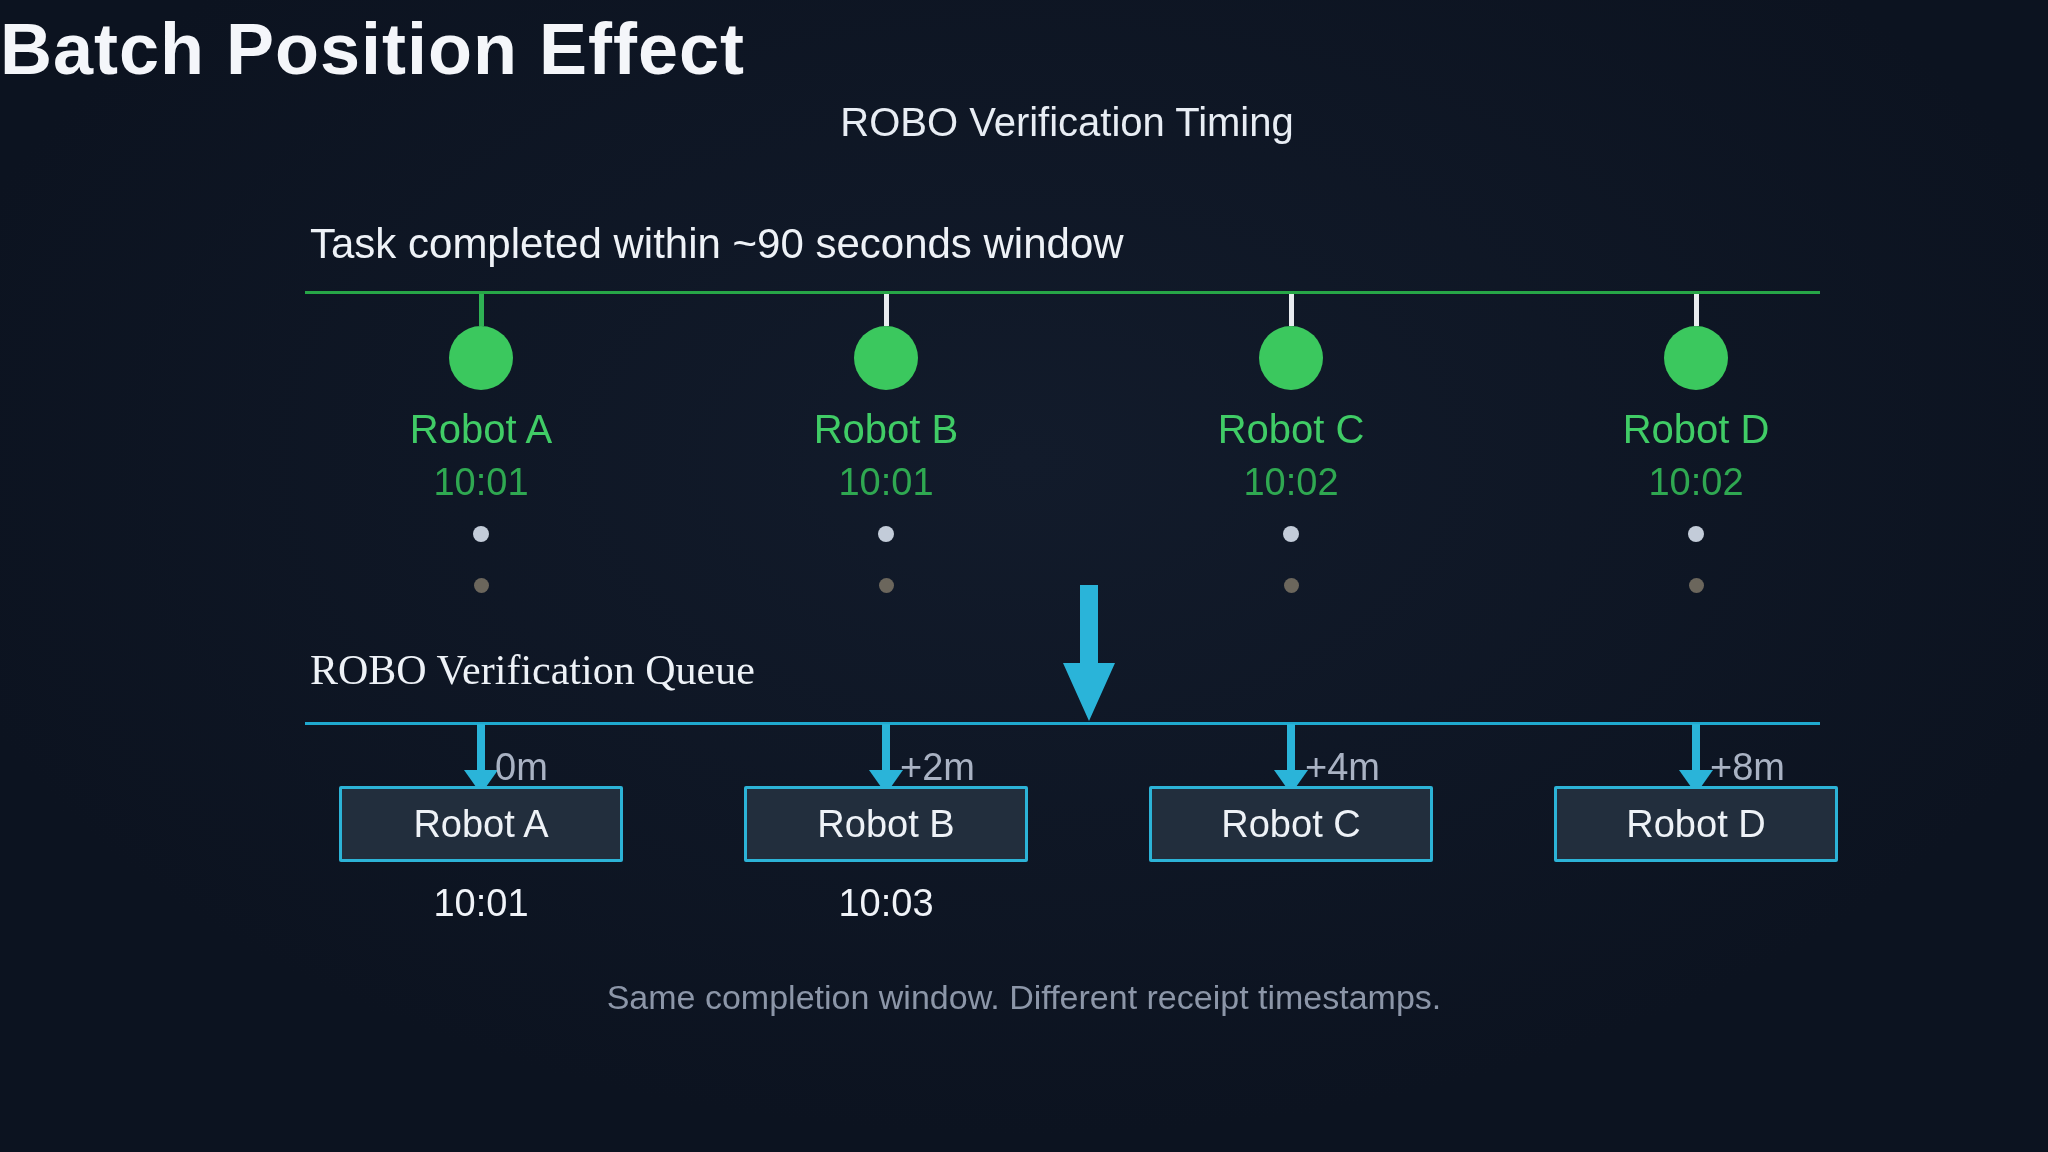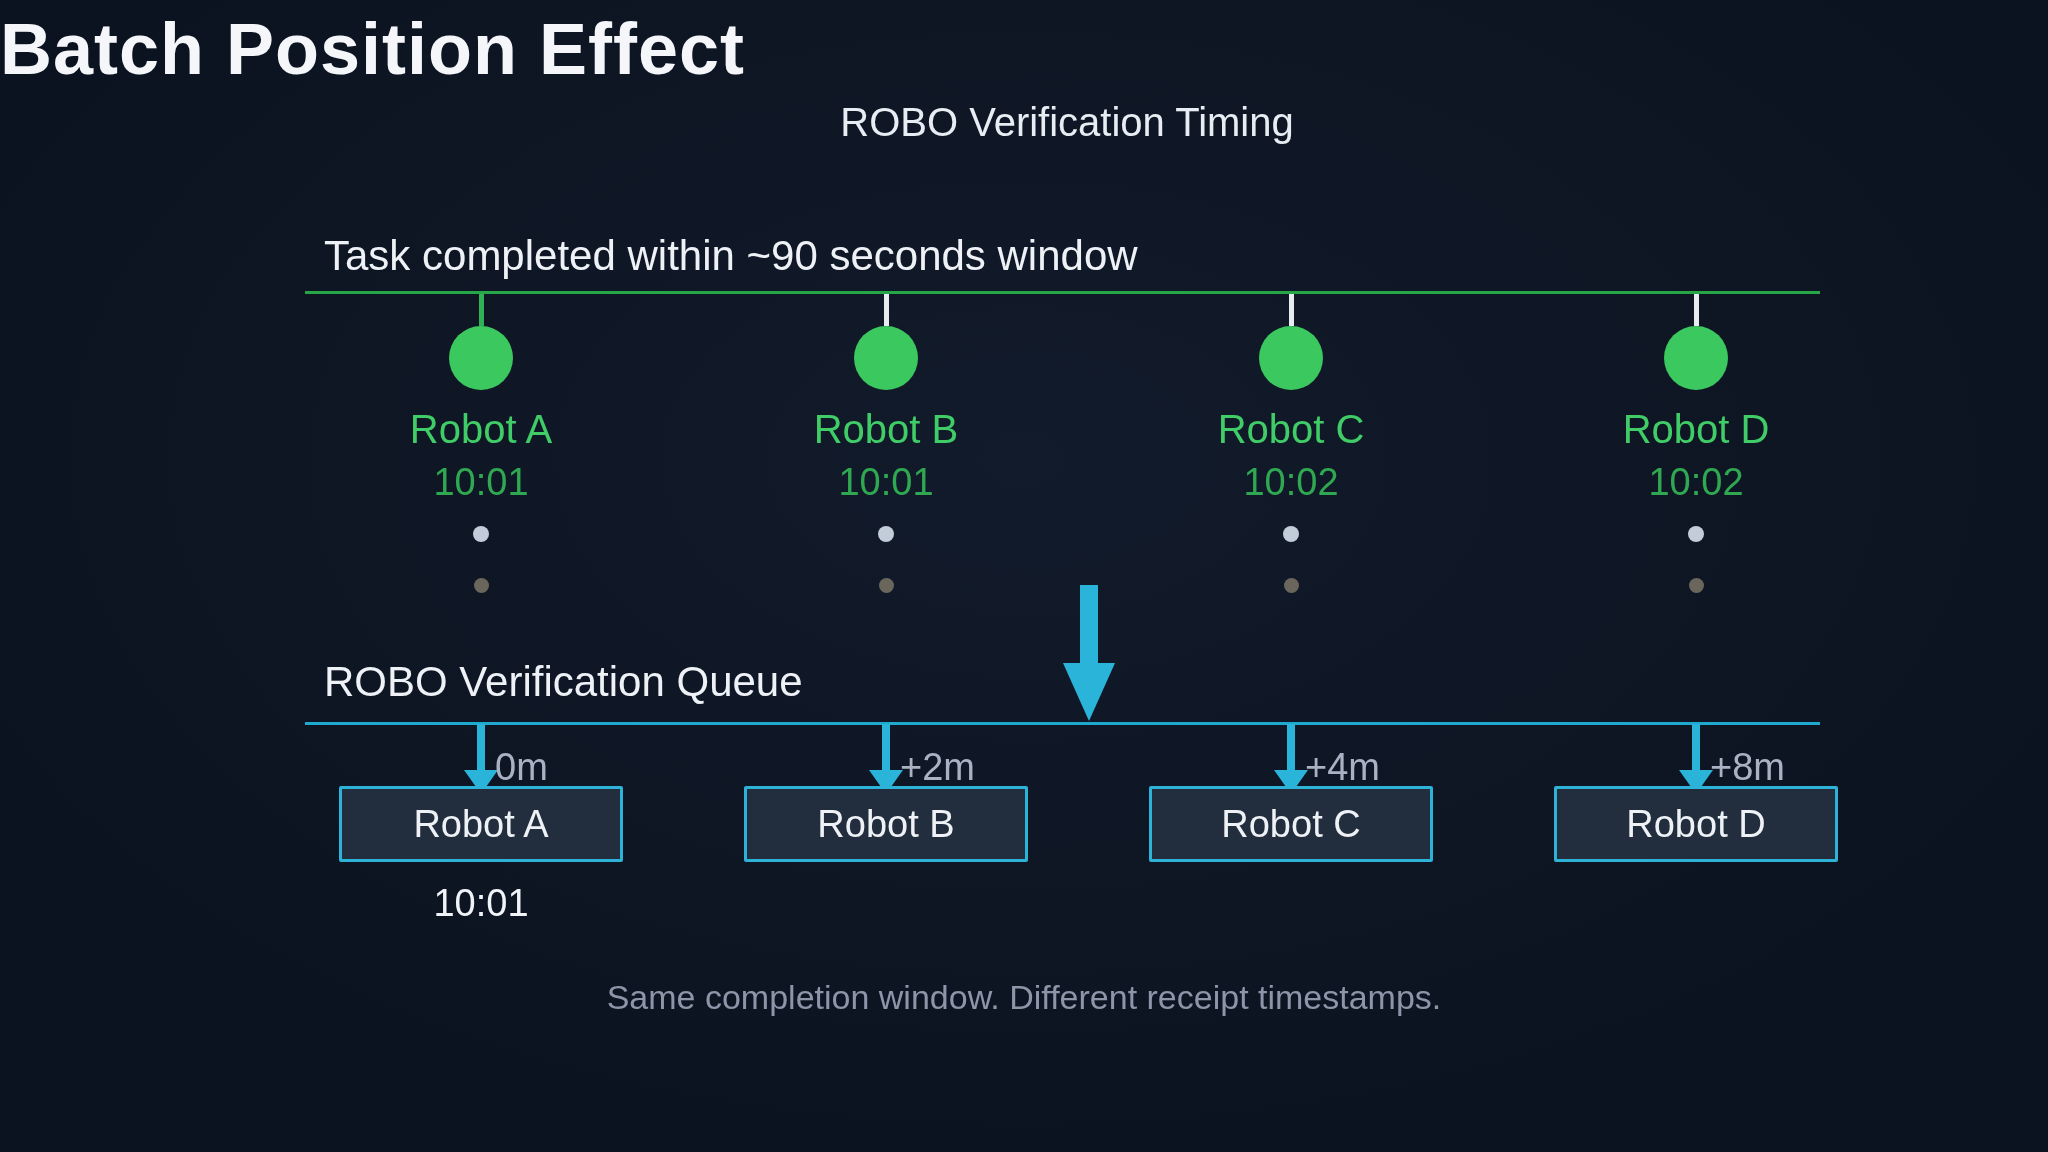--- a/index.html
+++ b/index.html
@@ -9,23 +9,23 @@
     font-family:"Liberation Sans", sans-serif;
   }
   
   .c0{--cx:481px}.c1{--cx:886px}.c2{--cx:1291px}.c3{--cx:1696px}
 
   .title{position:absolute;top:8px;left:0;width:100%;text-align:left;
     font-size:72px;font-weight:700;color:#f4f6fa;letter-spacing:1px;}
   .subtitle{position:absolute;top:100px;left:0;width:100%;text-align:center;
     font-size:40px;font-weight:400;color:#e8edf4;padding-left:43px;}
 
-  .sec-heading{position:absolute;left:324px;color:#eef2f7;font-size:42px;font-weight:400;margin-top:12px;}
+  .sec-heading{position:absolute;left:310px;color:#eef2f7;font-size:42px;font-weight:400;}
   .sec1{top:220px;}
-  .sec2{top:646px;}
+  .sec2{top:646px;font-family:Liberation Serif, serif;}
 
   .hline{position:absolute;left:305px;width:1515px;height:3px;}
   .hline.green{top:291px;background:#27a647;}
   .hline.cyan{top:722px;background:#1fa9cf;}
 
   
   .ucol{position:absolute;top:294px;left:calc(var(--cx) - 150px);width:300px;
     display:flex;flex-direction:column;align-items:center;}
   .stem{width:5px;height:32px;background:#e8ecf0;}
   .stem.green{background:#2fb254;}
@@ -115,20 +115,21 @@
     <div class="qoffset">0m</div>
     <div class="qbox">Robot A</div>
     <div class="qtime">10:01</div>
   </div>
 
   <div class="qcol c1">
     <div class="qshaft"></div>
     <div class="qhead"></div>
     <div class="qoffset">+2m</div>
     <div class="qbox">Robot B</div>
+    <div class="qtime">10:03</div>
   </div>
 
   <div class="qcol c2">
     <div class="qshaft"></div>
     <div class="qhead"></div>
     <div class="qoffset">+4m</div>
     <div class="qbox">Robot C</div>
   </div>
 
   <div class="qcol c3">

